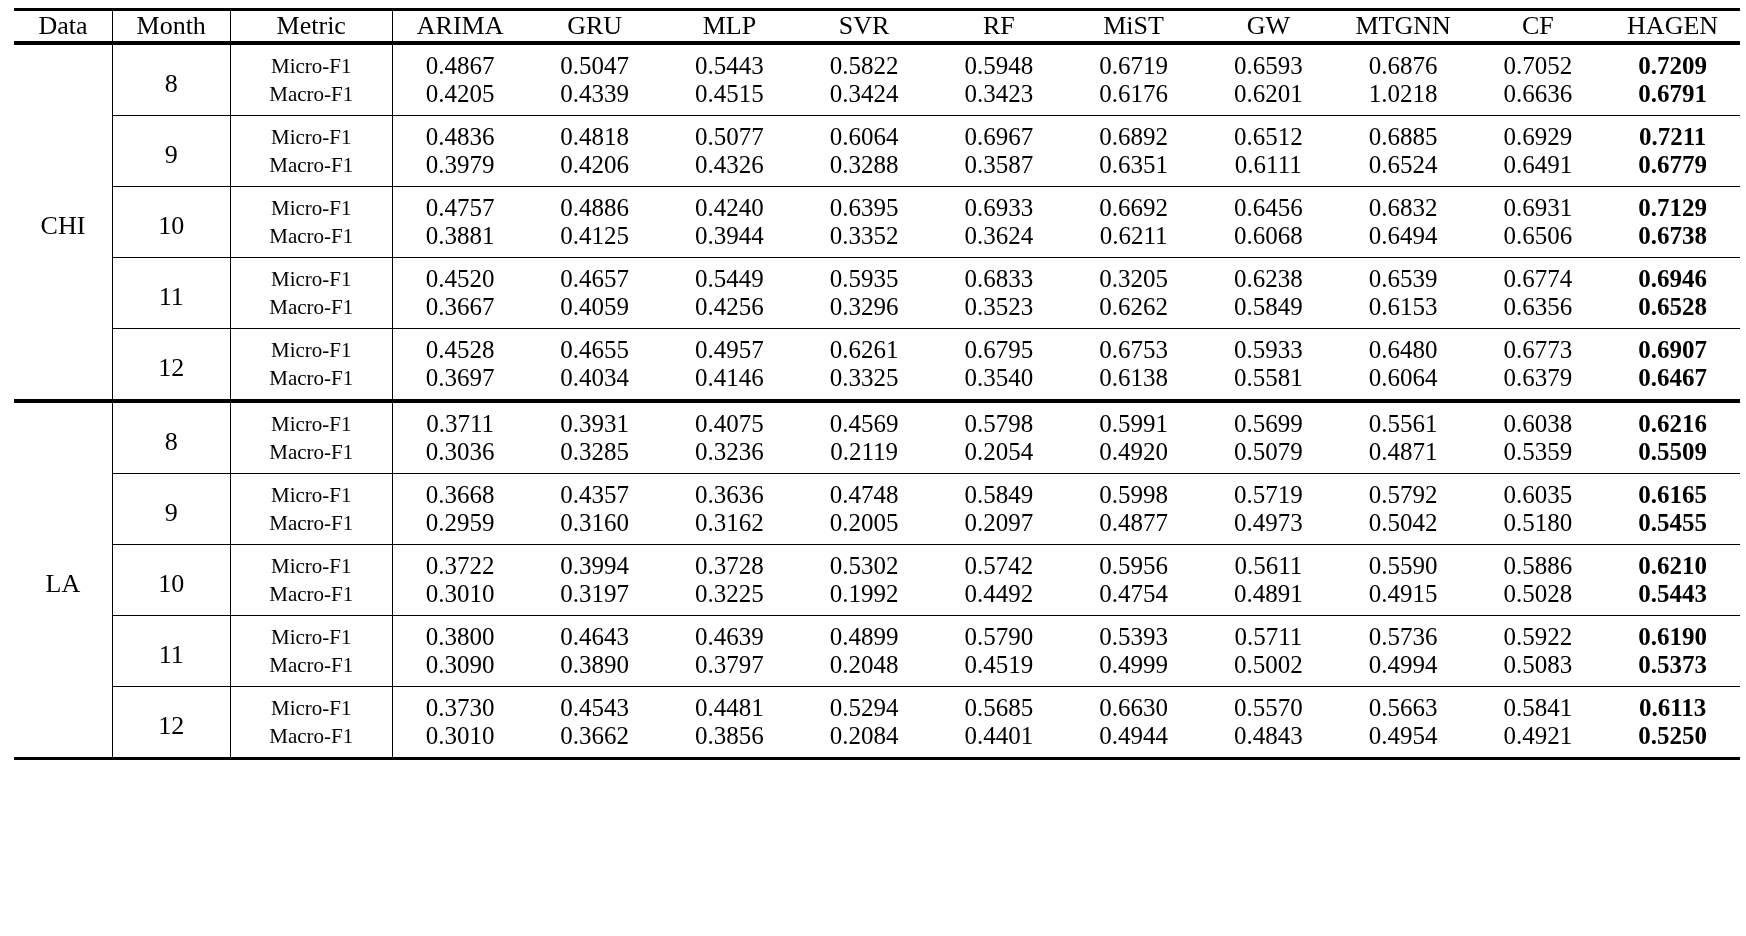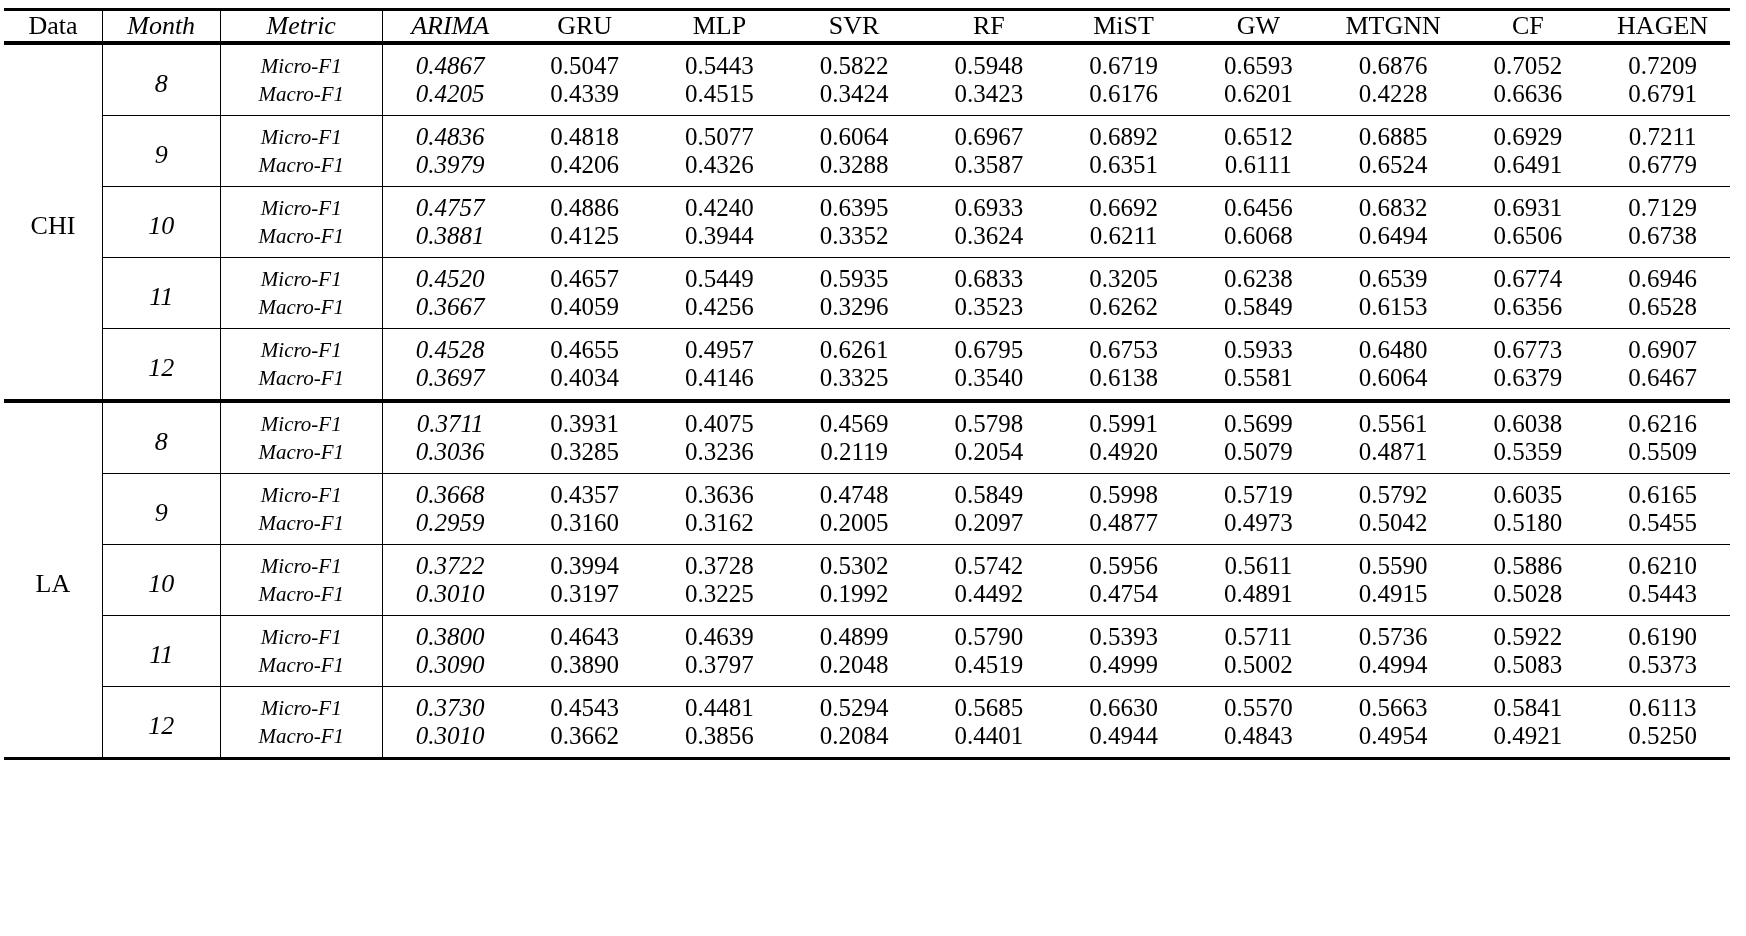--- a/index.html
+++ b/index.html
@@ -8,21 +8,21 @@
     background: #ffffff;
   }
   body {
     width: 1746px;
     height: 936px;
     font-family: "Liberation Serif", "DejaVu Serif", serif;
     color: #000000;
     overflow: hidden;
   }
   .table-wrap {
-    padding: 8px 10px 0 4px;
+    padding: 8px 10px 0 14px;
     box-sizing: border-box;
     width: 1654px;
   }
   table.results {
     border-collapse: collapse;
     width: 1726px;
     table-layout: fixed;
     font-size: 25px;
   }
   table.results td, table.results th {
@@ -35,38 +35,38 @@
   
   .rule-top td { border-top: 3px solid #000; height: 0; padding: 0; font-size: 0; line-height: 0; }
   .rule-double-top td { border-top: 3px solid #000; height: 0; padding: 0; font-size: 0; line-height: 0; }
   .rule-double-bottom td { border-top: 1.2px solid #000; height: 0; padding: 0; font-size: 0; line-height: 0; }
   .rule-bottom td { border-top: 3px solid #000; height: 0; padding: 0; font-size: 0; line-height: 0; }
 
   .hdr td { padding: 6px 0 10px 0; font-size: 26px; }
   .hdr td.hagen { font-weight: normal; }
 
   
-  .vsep { border-left: 1.2px solid #000; font-style: italic; }
+  .vsep { border-left: 1.2px solid #000; }
 
   .data-cell {
     font-size: 26px;
     margin-top: 47px;
   }
   .month-cell {
     font-size: 26px;
   }
   .metric-cell {
     font-size: 21px;
     text-align: center;
   }
   .num {
     font-size: 25px;
   }
   .num.best {
-    font-weight: normal;
+    font-weight: bold;
   }
   tr.row-top td { padding-top: 7px; }
   tr.row-bot td { padding-bottom: 7px; }
   td.rowline { border-top: 1.2px solid #000; }
 
   
   col.c-data { width: 92px; }
   col.c-month { width: 110px; }
   col.c-metric { width: 152px; }
   col.c-num { width: 126px; }
@@ -133,21 +133,21 @@
         </tr>
         <tr class="row-bot">
           <td class="metric-cell vsep">Macro-F1</td>
           <td class="num vsep">0.4205</td>
           <td class="num">0.4339</td>
           <td class="num">0.4515</td>
           <td class="num">0.3424</td>
           <td class="num">0.3423</td>
           <td class="num">0.6176</td>
           <td class="num">0.6201</td>
-          <td class="num">0.4228</td>
+          <td class="num">1.0218</td>
           <td class="num">0.6636</td>
           <td class="num best">0.6791</td>
         </tr>
         <tr class="row-top">
           <td class="month-cell vsep rowline" rowspan="2">9</td>
           <td class="metric-cell vsep rowline">Micro-F1</td>
           <td class="num vsep rowline">0.4836</td>
           <td class="num rowline">0.4818</td>
           <td class="num rowline">0.5077</td>
           <td class="num rowline">0.6064</td>

